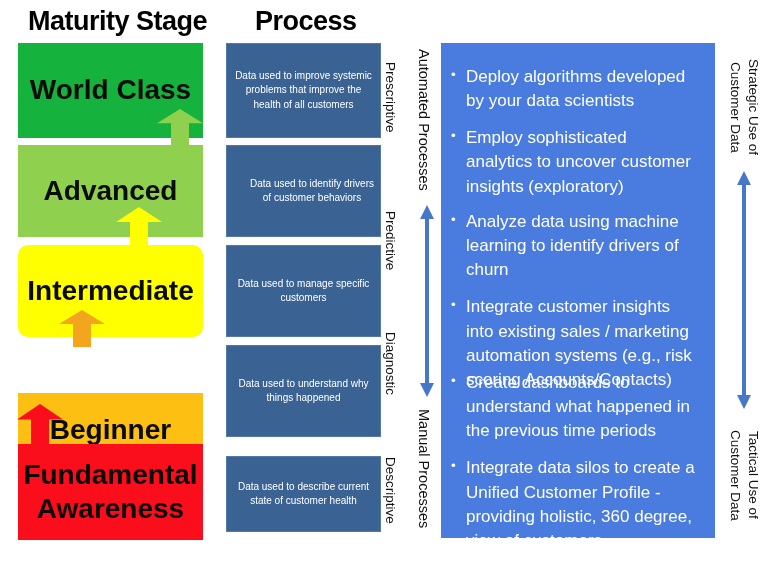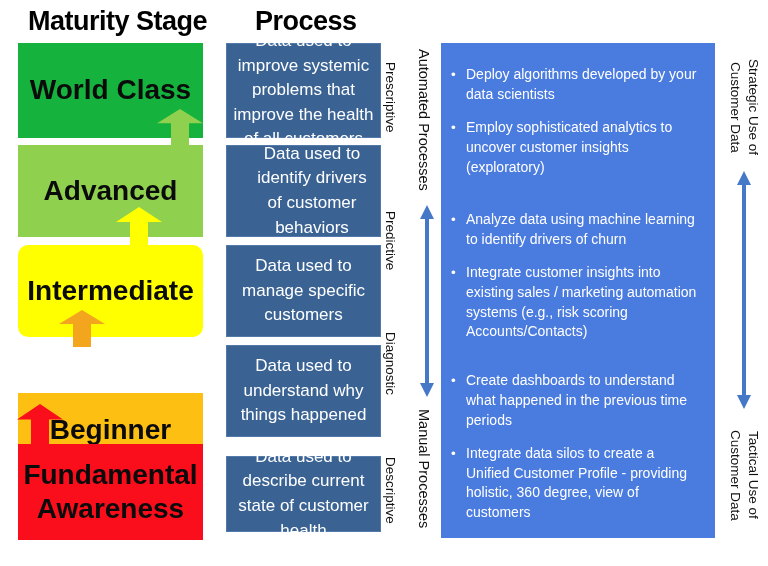--- a/index.html
+++ b/index.html
@@ -27,21 +27,21 @@
   .up-arrow{position:absolute;z-index:3;}
   .arrow-lightgreen{left:157px;top:109px;}
   .arrow-yellow{left:116px;top:207px;}
   .arrow-orange{left:59px;top:310px;}
   .arrow-red{left:17px;top:404px;}
 
   .process-box{
     position:absolute;left:226px;width:155px;box-sizing:border-box;
     background:#3A6394;border:1px solid #5379A9;
     display:flex;align-items:center;justify-content:center;text-align:center;
-    color:#ffffff;font-size:17px;line-height:1.45;padding:4px 6px;
+    color:#ffffff;font-size:10px;line-height:1.45;padding:4px 6px;
   }
   .proc-1{top:43px;height:95px;}
   .proc-2{top:145px;height:92px;}
   .proc-3{top:245px;height:92px;}
   .proc-4{top:345px;height:92px;}
   .proc-5{top:456px;height:76px;}
 
   .vlabel{position:absolute;display:flex;align-items:center;justify-content:center;}
   .vlabel span{
     writing-mode:vertical-rl;text-orientation:mixed;white-space:pre-line;
@@ -67,21 +67,21 @@
     position:absolute;left:441px;top:43px;width:274px;height:495px;
     background:#4A7BDF;color:#ffffff;
   }
   .bullet-group{position:absolute;left:0;width:100%;box-sizing:border-box;padding:0 10px 0 10px;}
   .bg-a{top:22px;}
   .bg-b{top:167px;}
   .bg-c{top:328px;}
   .bullet{display:flex;margin-bottom:13px;}
   .bullet:last-child{margin-bottom:0;}
   .bullet .marker{width:15px;flex:0 0 15px;font-size:13.5px;line-height:1.42;}
-  .bullet .btext{flex:1;font-size:14px;line-height:1.42;padding-right:8px;}
+  .bullet .btext{flex:1;font-size:17px;line-height:1.42;padding-right:8px;}
 </style>
 </head>
 <body>
 
 <div class="canvas">
 
   <div class="col-header" id="hdr-maturity">Maturity Stage</div>
   <div class="col-header" id="hdr-process">Process</div>
 
   <div class="stage-box stage-1" style="background: rgb(21, 178, 62);">

